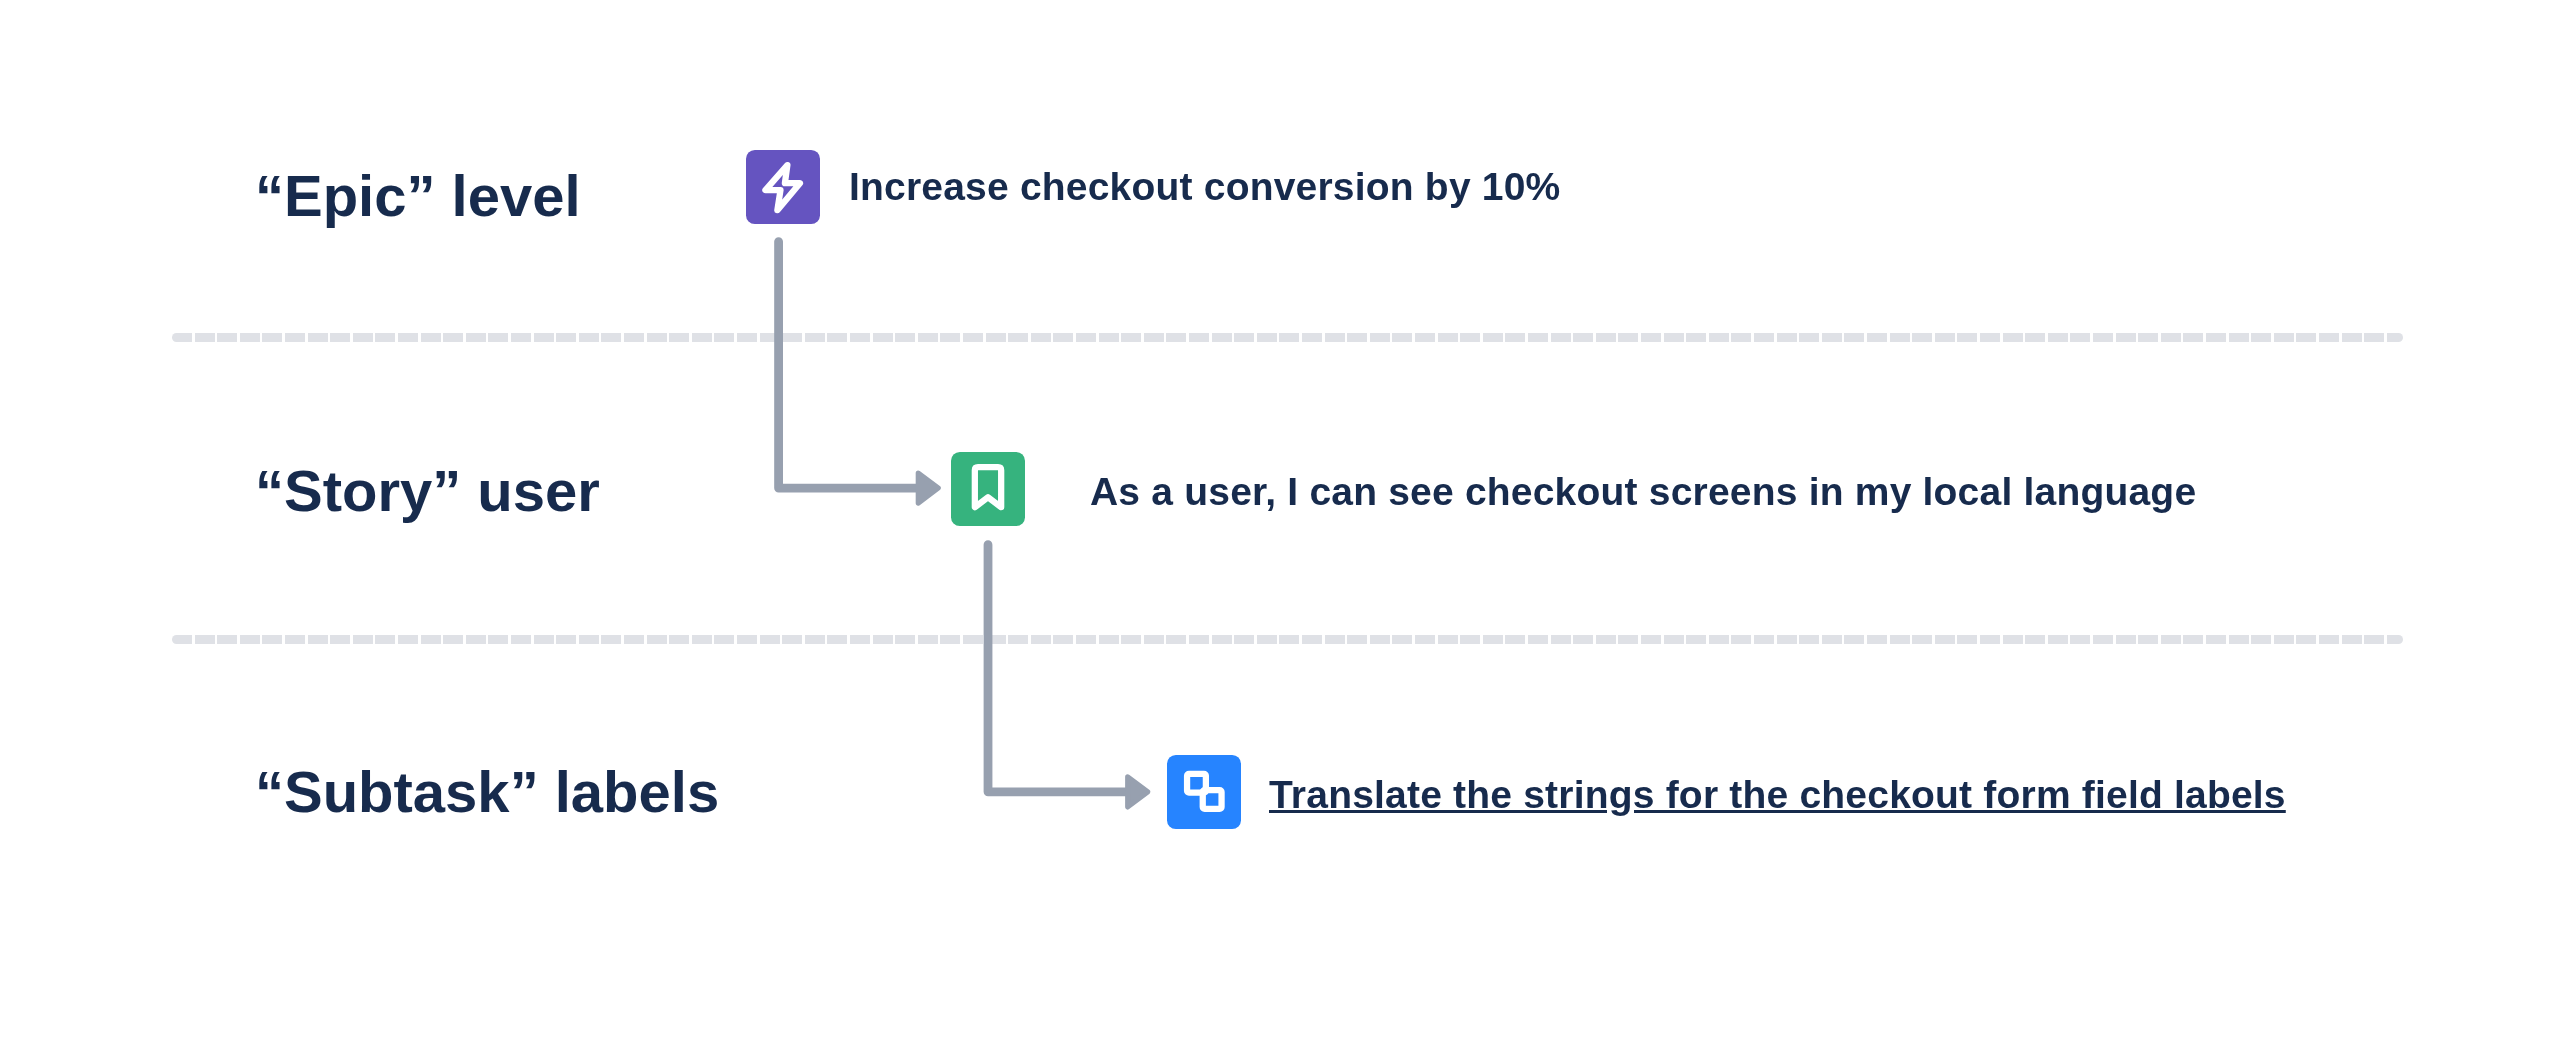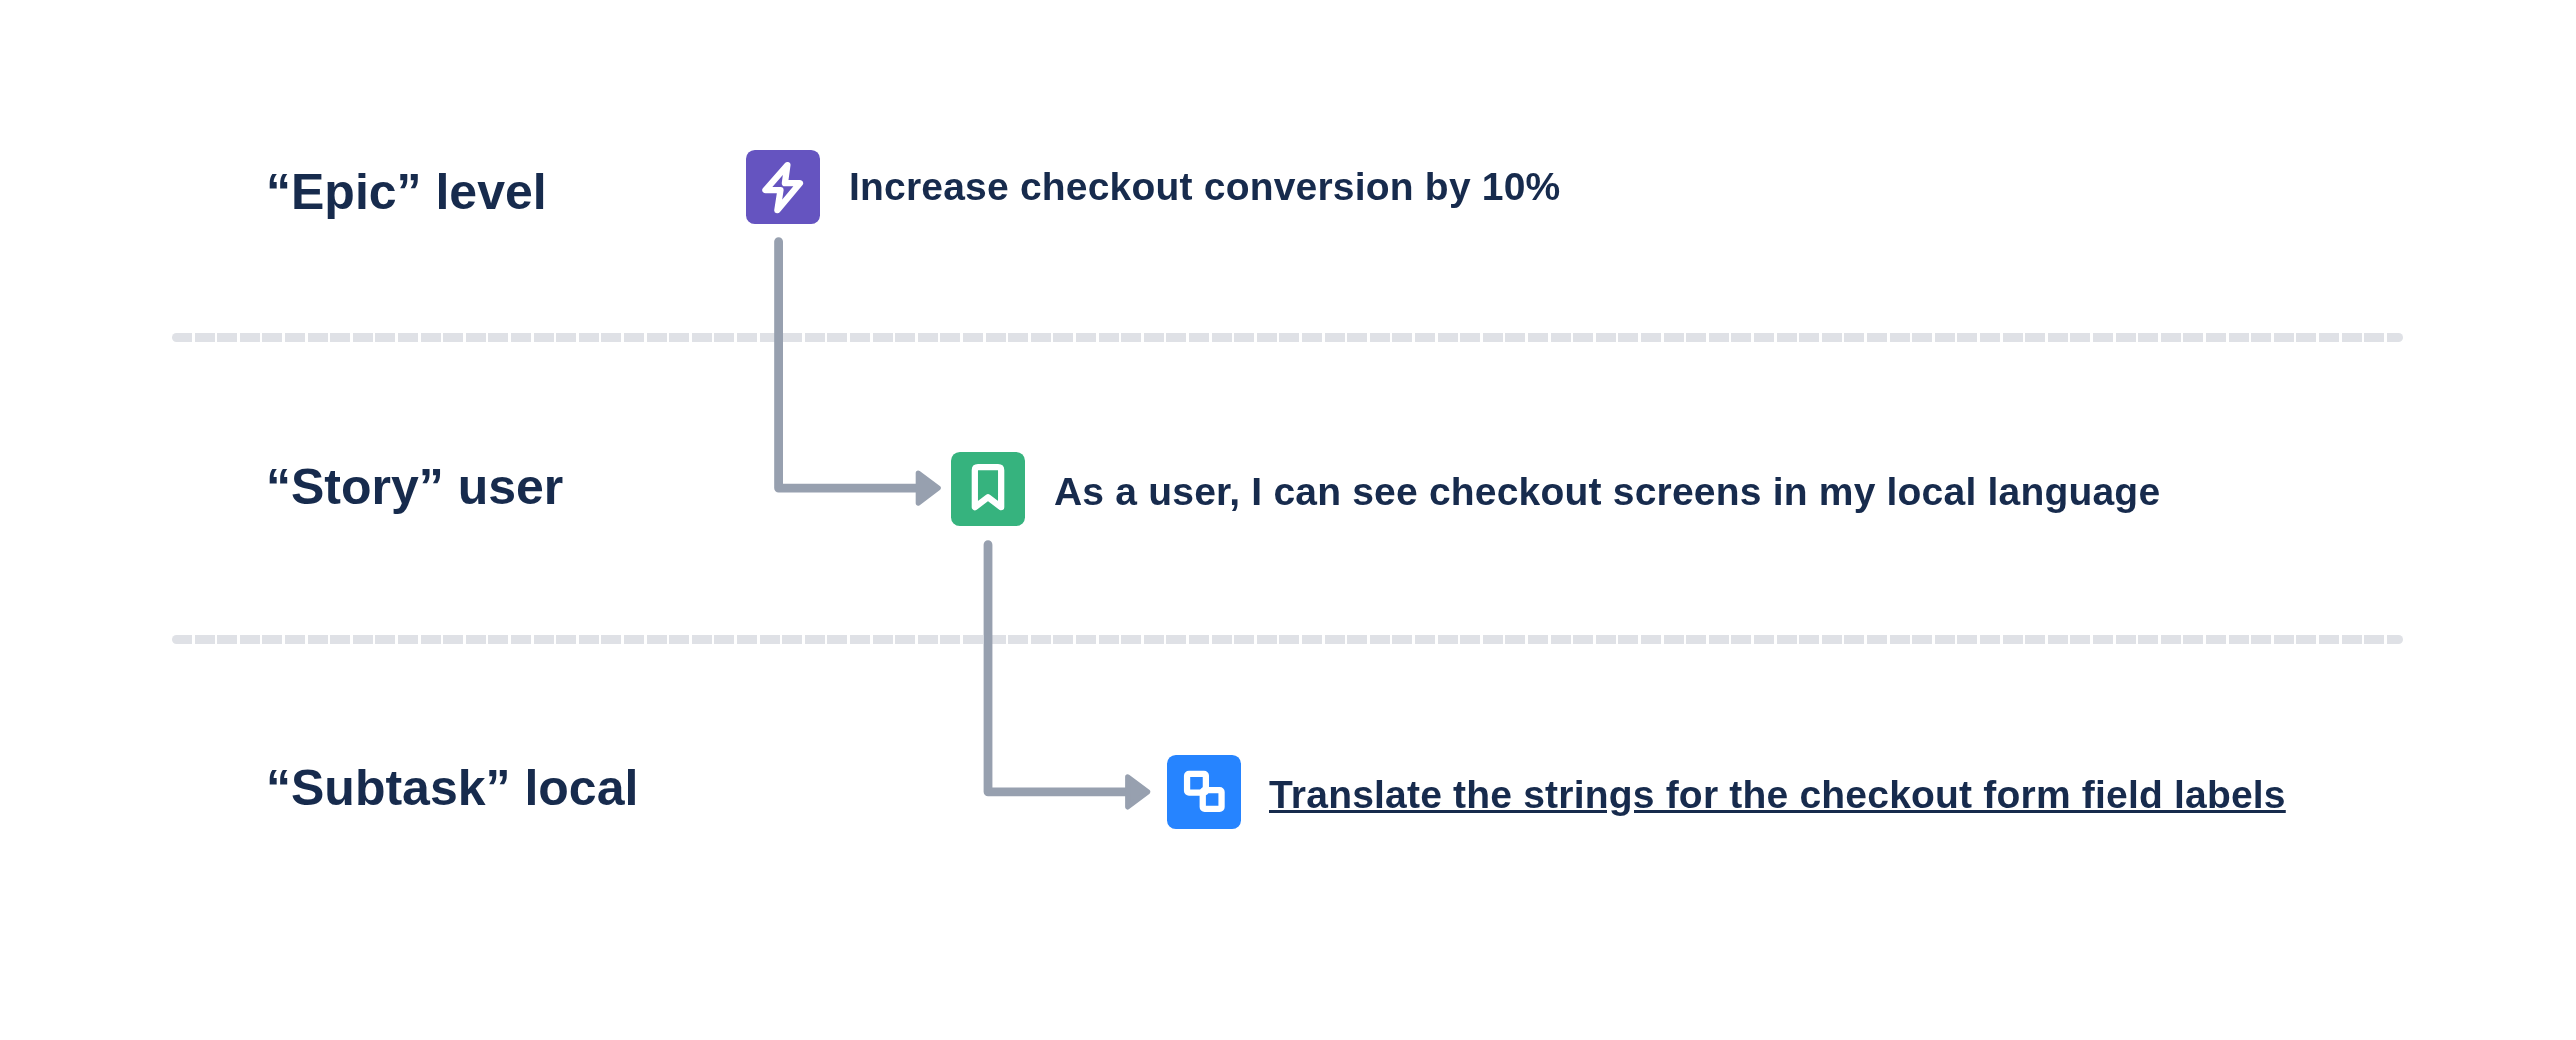--- a/index.html
+++ b/index.html
@@ -1,18 +1,18 @@
 <!DOCTYPE html>
 <html style="font-size:10px"><head>
 <meta charset="utf-8">
 <style>
   html, body { margin: 0; padding: 0; background: #FFFFFF; }
   body { width: 2576px; height: 1041px; position: relative; overflow: hidden; font-family: "Liberation Sans", sans-serif; }
   .level-label {
-    position: absolute; left: 266px; font-weight: 700; font-size: 50px; color: #172B4D;
+    position: absolute; left: 255px; font-weight: 700; font-size: 58px; color: #172B4D;
     line-height: 1; white-space: nowrap;
   }
   .item-text {
     position: absolute; font-weight: 700; font-size: 39px; color: #172B4D;
     line-height: 1; white-space: nowrap; letter-spacing: 0.2px;
   }
   .issue-icon {
     position: absolute; width: 74px; height: 74px; border-radius: 8.8px;
   }
   .issue-icon svg { position: absolute; left: 0; top: 0; width: 74px; height: 74px; }
@@ -21,21 +21,21 @@
     background-image: repeating-linear-gradient(to right, #DFE1E6 0 20px, transparent 20px 22.6px);
     border-radius: 4.4px;
   }
   .connectors { position: absolute; left: 0; top: 0; width: 2576px; height: 1041px; pointer-events: none; }
 </style>
 </head>
 <body>
 
 <div class="level-label" style="top:167px;">“Epic” level</div>
 <div class="level-label" style="top:462px;">“Story” user</div>
-<div class="level-label" style="top:763px;">“Subtask” local</div>
+<div class="level-label" style="top:763px;">“Subtask” labels</div>
 
 <div class="divider" style="top:333px;"></div>
 <div class="divider" style="top:635px;"></div>
 
 <svg class="connectors" viewBox="0 0 4096 1655" xmlns="http://www.w3.org/2000/svg">
   <g fill="none" stroke="#97A0AF" stroke-width="14" stroke-linecap="round" stroke-linejoin="round">
     <path d="M1238 384 L1238 776 L1462 776"></path>
   </g>
   <path d="M1460 752 L1492 776 L1460 800 Z" fill="#97A0AF" stroke="#97A0AF" stroke-width="8" stroke-linejoin="round"></path>
   <g fill="none" stroke="#97A0AF" stroke-width="14" stroke-linecap="round" stroke-linejoin="round">
@@ -49,21 +49,21 @@
     <path d="M66 24 L31 64 L55 64 L50 96 L86 53 L62 53 Z" fill="none" stroke="#FFFFFF" stroke-width="10" stroke-linejoin="round" stroke-linecap="round"></path>
   </svg>
 </div>
 <div class="item-text" style="left:849px; top:167px;">Increase checkout conversion by 10%</div>
 
 <div class="issue-icon" style="left:951px; top:452px; background:#36B37E;">
   <svg viewBox="0 0 118 118" xmlns="http://www.w3.org/2000/svg">
     <path d="M38 29 Q38 24 43 24 L75 24 Q80 24 80 29 L80 88 L59 72 L38 88 Z" fill="none" stroke="#FFFFFF" stroke-width="10" stroke-linejoin="round"></path>
   </svg>
 </div>
-<div class="item-text" style="left:1054px; top:472px;">As a user, I can see checkout screens in my local language</div>
+<div class="item-text" style="left:1090px; top:472px;">As a user, I can see checkout screens in my local language</div>
 
 <div class="issue-icon" style="left:1167px; top:755px; background:#2684FF;">
   <svg viewBox="0 0 118 118" xmlns="http://www.w3.org/2000/svg">
     <rect x="32" y="30" width="30" height="30" rx="3" fill="none" stroke="#FFFFFF" stroke-width="10"></rect>
     <rect x="57" y="56" width="30" height="30" rx="3" fill="none" stroke="#FFFFFF" stroke-width="10"></rect>
   </svg>
 </div>
 <div class="item-text" style="left:1269px; top:775px;text-decoration:underline;">Translate the strings for the checkout form field labels</div>
 
 

